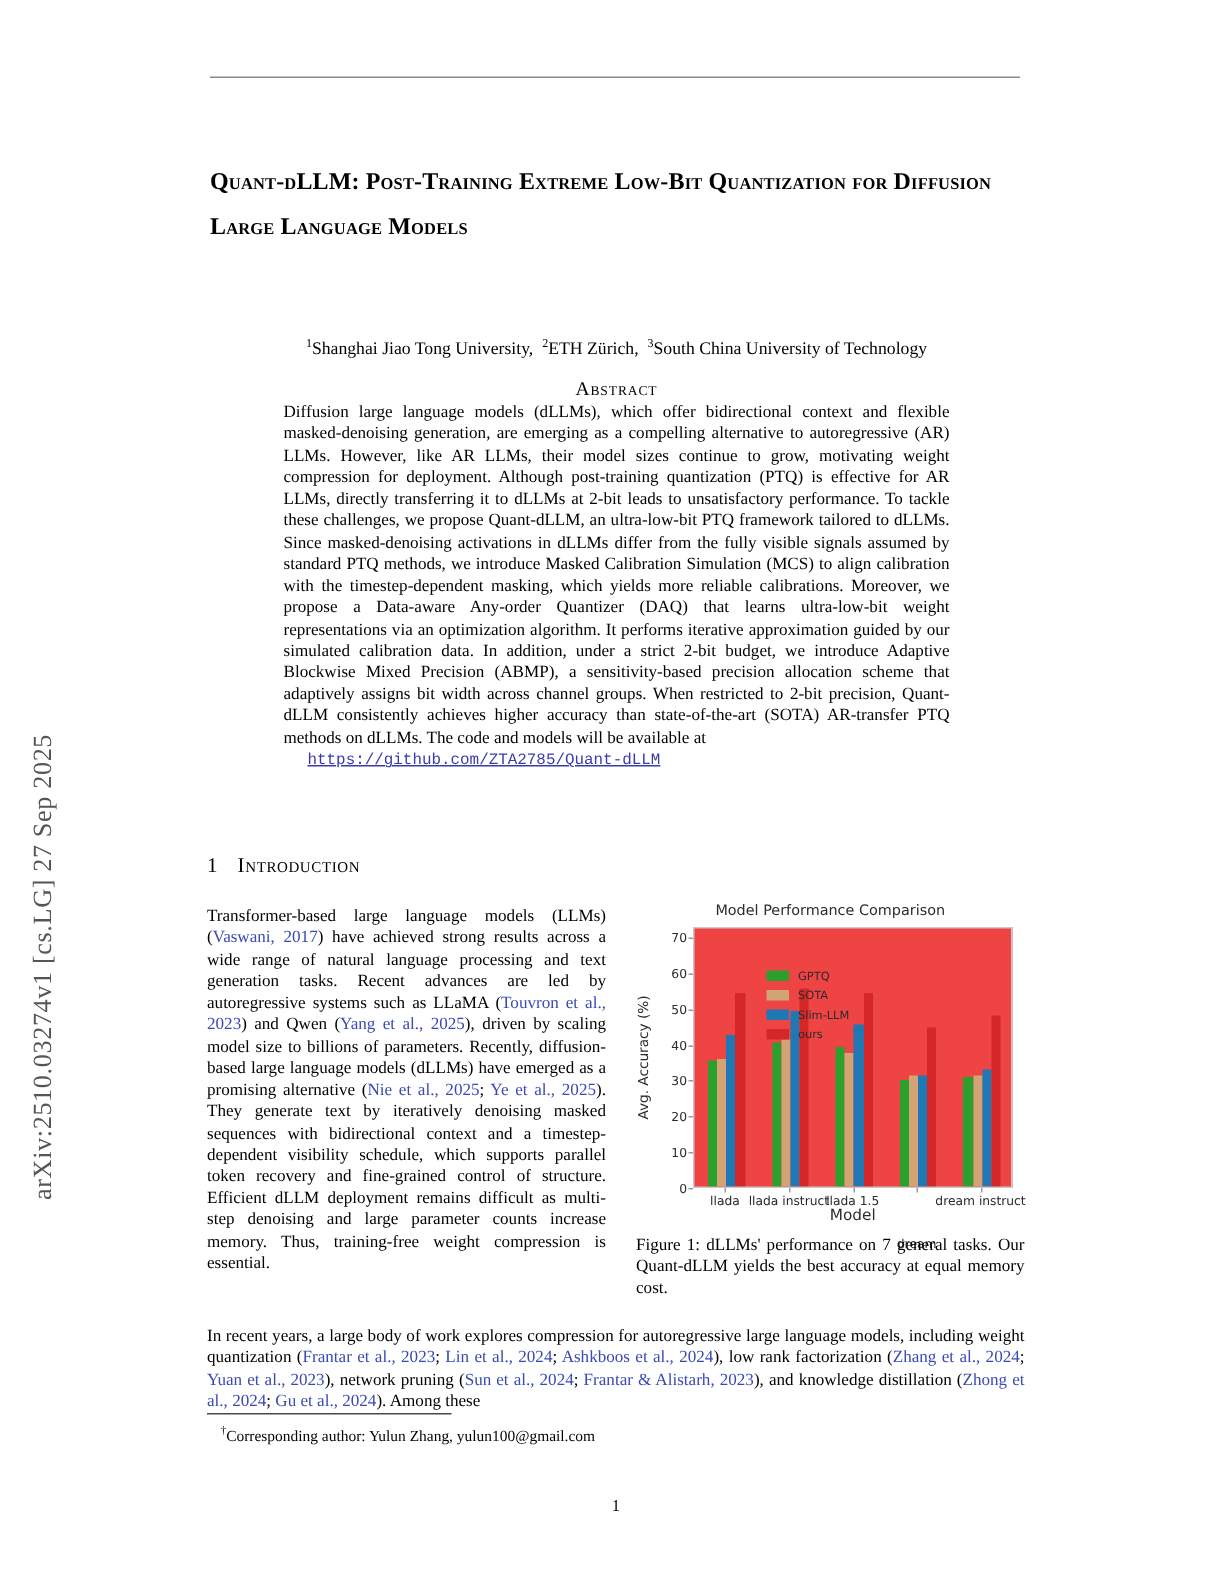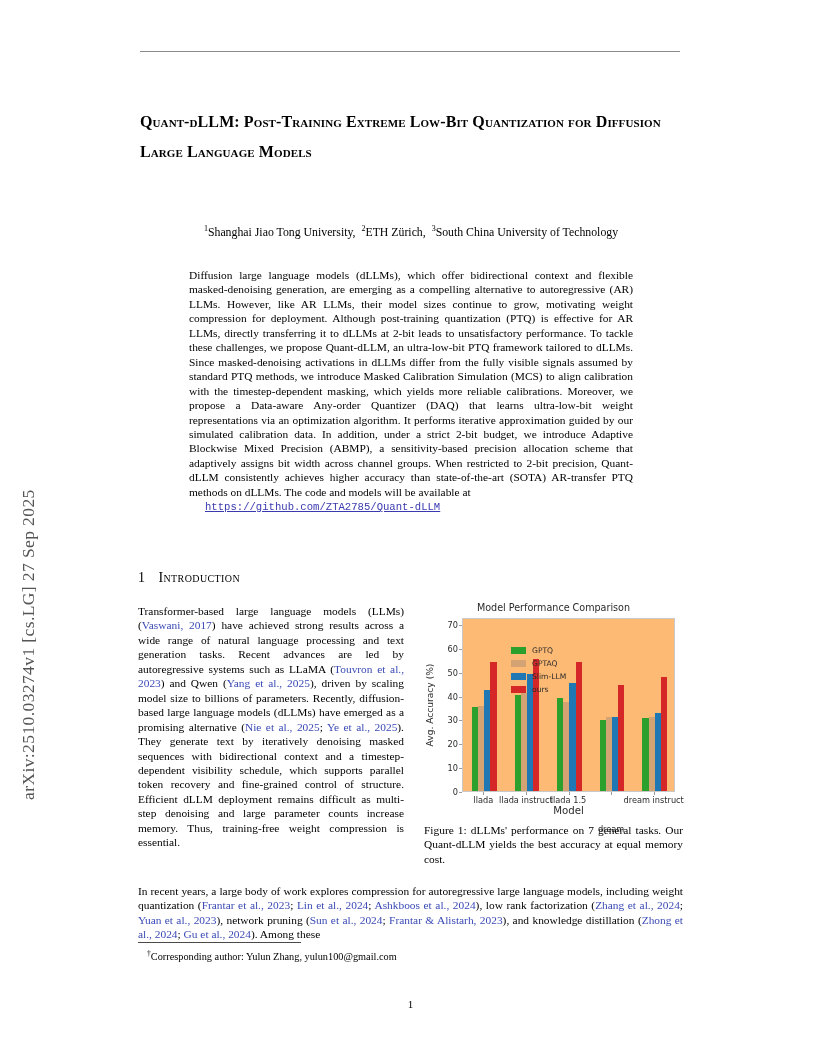--- a/index.html
+++ b/index.html
@@ -216,21 +216,21 @@
   }
   
   .plot-frame {
     position: absolute;
     left: 38px;
     top: 18px;
     width: 213px;
     height: 174px;
     border: 1px solid #c9c9c9;
     box-sizing: border-box;
-    background: #fdba74;
+    background: #ef4444;
     overflow: hidden;
   }
   .bars-layer {
     position: absolute;
     inset: 0;
   }
   .group {
     position: absolute;
     bottom: 0;
     top: 0;
@@ -325,20 +325,21 @@
 <div id="arxiv-stamp">arXiv:2510.03274v1  [cs.LG]  27 Sep 2025</div>
 
 <div id="page">
 
   <div id="top-rule"></div>
 
   <h1 id="title">Quant-dLLM: Post-Training Extreme Low-Bit Quantization for Diffusion Large Language Models</h1>
 
   <div id="affiliations"><sup>1</sup>Shanghai Jiao Tong University,&nbsp; <sup>2</sup>ETH Zürich,&nbsp; <sup>3</sup>South China University of Technology</div>
 
+  <div id="abstract-heading">Abstract</div>
   <div id="abstract-body">
     <span>Diffusion large language models (dLLMs), which offer bidirectional context and flexible masked-denoising generation, are emerging as a compelling alternative to autoregressive (AR) LLMs. However, like AR LLMs, their model sizes continue to grow, motivating weight compression for deployment. Although post-training quantization (PTQ) is effective for AR LLMs, directly transferring it to dLLMs at 2-bit leads to unsatisfactory performance. To tackle these challenges, we propose Quant-dLLM, an ultra-low-bit PTQ framework tailored to dLLMs. Since masked-denoising activations in dLLMs differ from the fully visible signals assumed by standard PTQ methods, we introduce Masked Calibration Simulation (MCS) to align calibration with the timestep-dependent masking, which yields more reliable calibrations. Moreover, we propose a Data-aware Any-order Quantizer (DAQ) that learns ultra-low-bit weight representations via an optimization algorithm. It performs iterative approximation guided by our simulated calibration data. In addition, under a strict 2-bit budget, we introduce Adaptive Blockwise Mixed Precision (ABMP), a sensitivity-based precision allocation scheme that adaptively assigns bit width across channel groups. When restricted to 2-bit precision, Quant-dLLM consistently achieves higher accuracy than state-of-the-art (SOTA) AR-transfer PTQ methods on dLLMs. The code and models will be available at</span>
     <a id="abstract-url" href="#">https://github.com/ZTA2785/Quant-dLLM</a>
   </div>
 
   <div id="sec1-heading">
     <span class="num">1</span><span>Introduction</span>
   </div>
 
   <div id="intro-left">Transformer-based large language models (LLMs) (<span class="cite">Vaswani, 2017</span>) have achieved strong results across a wide range of natural language processing and text generation tasks. Recent advances are led by autoregressive systems such as LLaMA (<span class="cite">Touvron et al., 2023</span>) and Qwen (<span class="cite">Yang et al., 2025</span>), driven by scaling model size to billions of parameters. Recently, diffusion-based large language models (dLLMs) have emerged as a promising alternative (<span class="cite">Nie et al., 2025</span>; <span class="cite">Ye et al., 2025</span>). They generate text by iteratively denoising masked sequences with bidirectional context and a timestep-dependent visibility schedule, which supports parallel token recovery and fine-grained control of structure. Efficient dLLM deployment remains difficult as multi-step denoising and large parameter counts increase memory. Thus, training-free weight compression is essential.</div>
@@ -404,21 +405,21 @@
                 <div class="bar" title="ours / dream instruct: 47.9" style="left: 27.477px; width: 6.177px; height: 114.173px; background: rgb(214, 39, 40);"></div>
               </div>
             </div>
           <div class="legend" id="legend">
               <div class="legend-row">
                 <span class="legend-swatch" style="background: rgb(44, 160, 44);"></span>
                 <span class="legend-text">GPTQ</span>
               </div>
               <div class="legend-row">
                 <span class="legend-swatch" style="background: rgb(212, 163, 115);"></span>
-                <span class="legend-text">GPTAQ</span>
+                <span class="legend-text">SOTA</span>
               </div>
               <div class="legend-row">
                 <span class="legend-swatch" style="background: rgb(31, 119, 180);"></span>
                 <span class="legend-text">Slim-LLM</span>
               </div>
               <div class="legend-row">
                 <span class="legend-swatch" style="background: rgb(214, 39, 40);"></span>
                 <span class="legend-text">ours</span>
               </div>
             </div>

